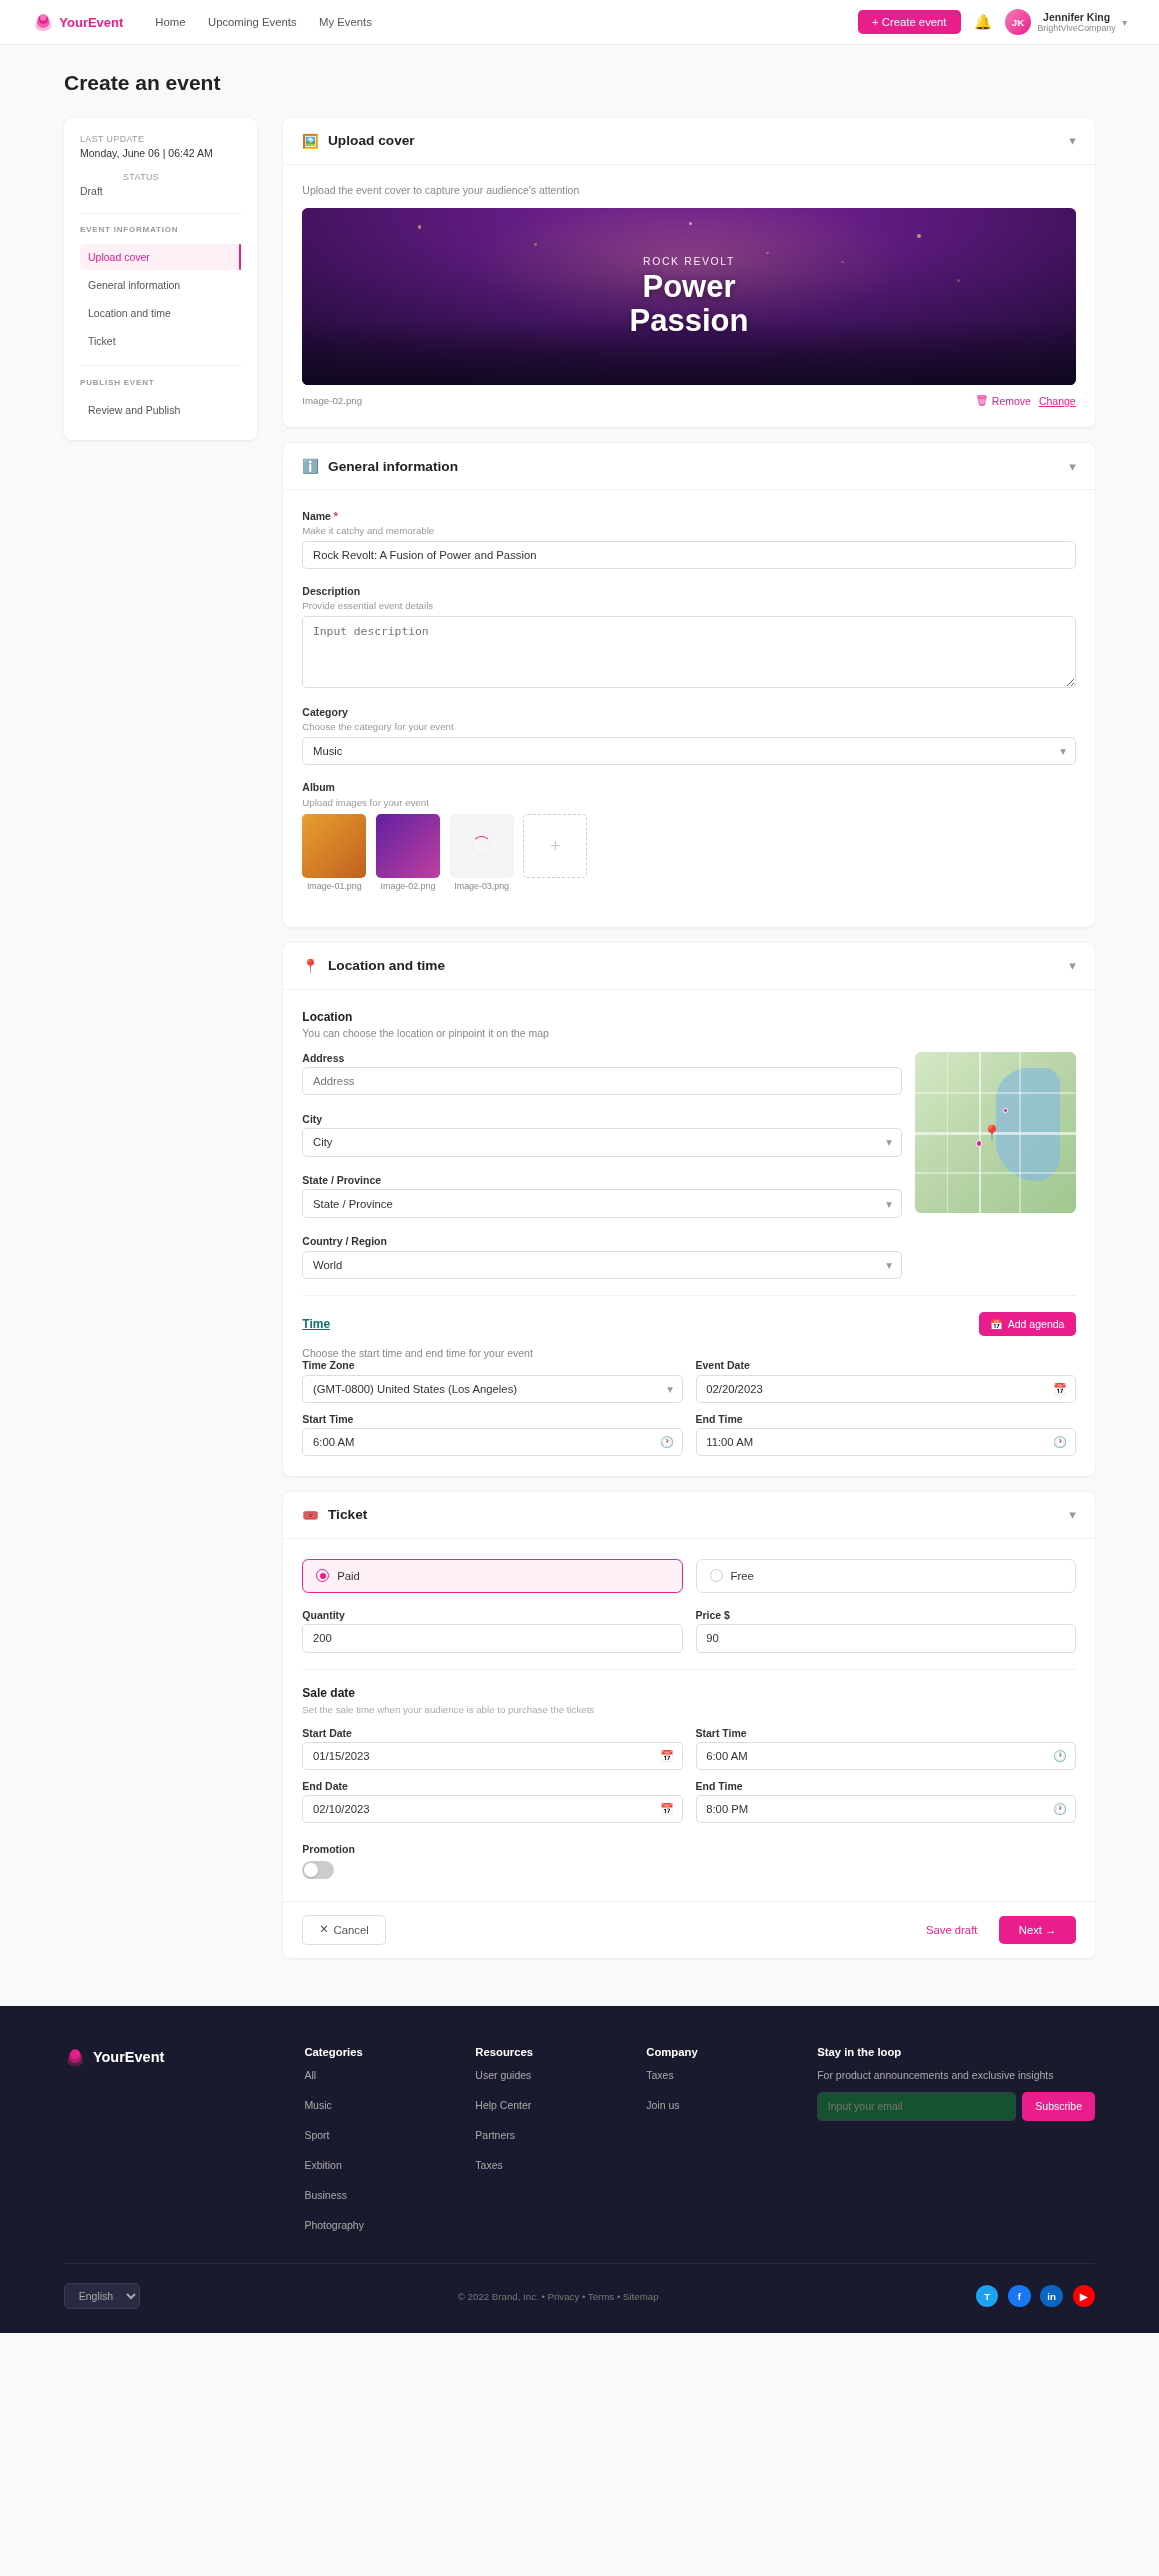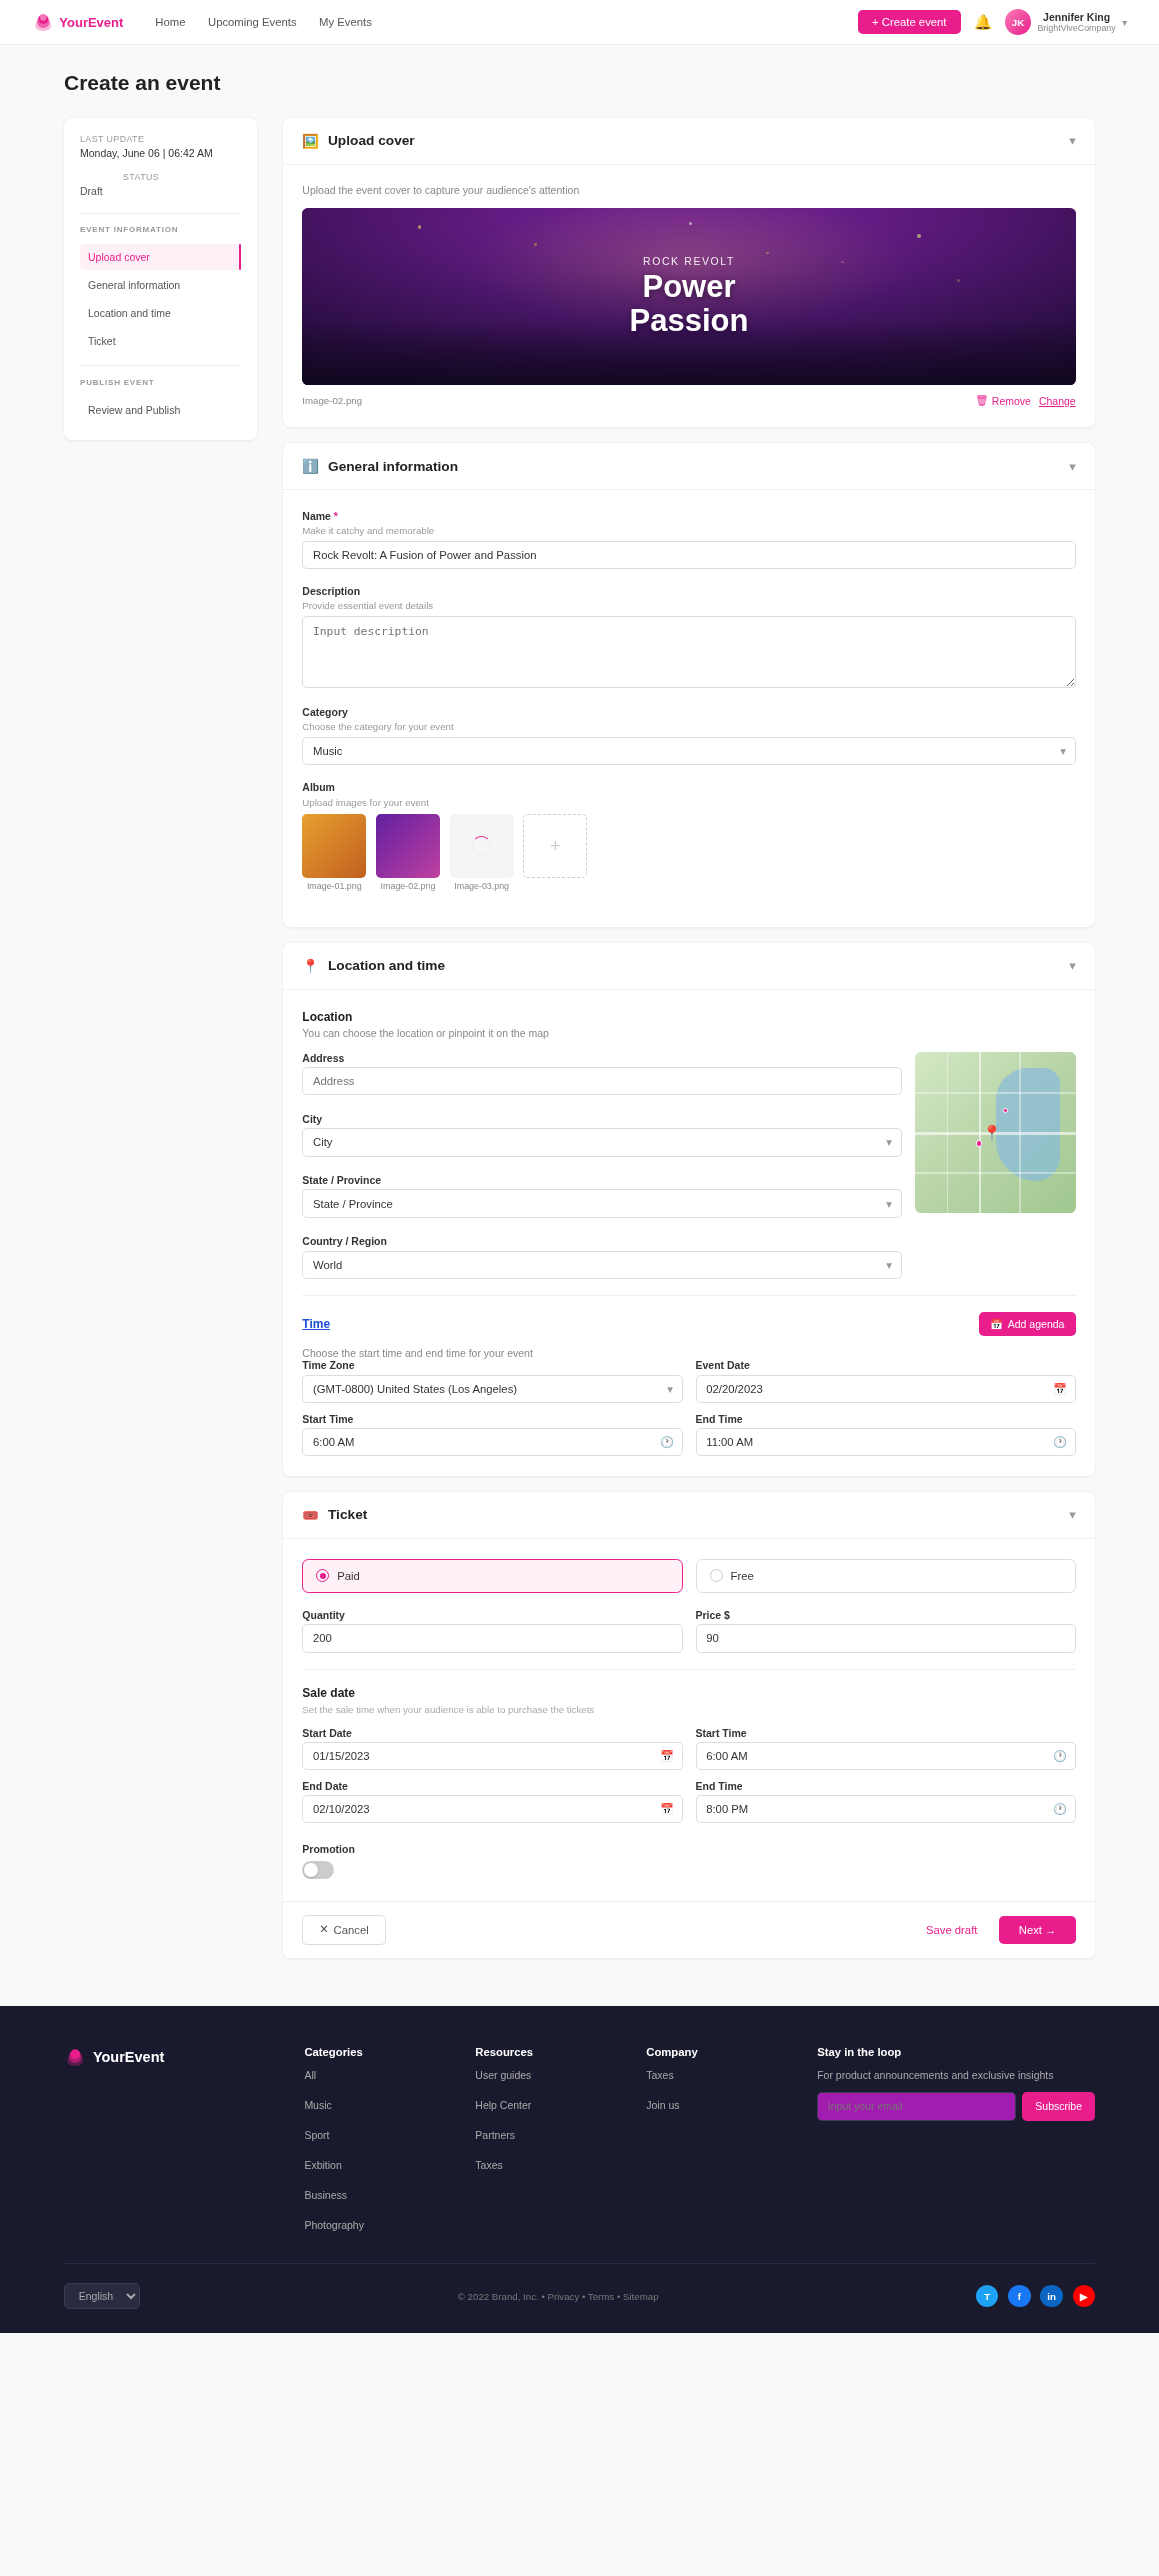--- a/index.html
+++ b/index.html
@@ -91,21 +91,21 @@
     .location-fields { display: flex; flex-direction: column; gap: 9.7px; }
     .map-placeholder { border-radius: 6.4px; overflow: hidden; background: #e0e8d8; height: 161px; position: relative; }
     .map-inner { width: 100%; height: 100%; background: linear-gradient(135deg, #d4e8c4 0%, #b8d4a8 50%, #a0c890 100%); position: relative; }
     .map-water { position: absolute; right: 16px; top: 16px; width: 64px; height: 113px; background: #88bbdd; border-radius: 32px 16px 24px 40px; opacity: 0.7; }
     .map-road1 { position: absolute; left: 0; right: 0; top: 50%; height: 2.4px; background: #fff; opacity: 0.6; }
     .map-road2 { position: absolute; top: 0; bottom: 0; left: 40%; width: 2.4px; background: #fff; opacity: 0.6; }
     .map-pin { position: absolute; top: 45%; left: 42%; color: #e91e8c; font-size: 16px; }
 
     
     .time-header { display: flex; align-items: center; justify-content: space-between; margin-bottom: 11.3px; }
-    .time-title { font-size: 12px; font-weight: 600; color: #1d4ed8; text-decoration: underline; }
+    .time-title { font-size: 12px; font-weight: 600; color: #0f766e; text-decoration: underline; }
     .btn-add-agenda { background: #e91e8c; color: #fff; border: none; padding: 5.6px 11.3px; border-radius: 4.8px; font-size: 10.5px; cursor: pointer; display: flex; align-items: center; gap: 4.8px; }
     .time-grid { display: grid; grid-template-columns: 1fr 1fr; gap: 13px; }
 
     
     .ticket-type-row { display: grid; grid-template-columns: 1fr 1fr; gap: 13px; margin-bottom: 16px; }
     .ticket-option { border: 1.2px solid #ddd; border-radius: 6.4px; padding: 9.7px 13px; display: flex; align-items: center; gap: 8px; cursor: pointer; }
     .ticket-option.active { border-color: #e91e8c; background: #fdf0f6; }
     .radio-dot { width: 13px; height: 13px; border-radius: 50%; border: 1.6px solid #e91e8c; display: flex; align-items: center; justify-content: center; }
     .radio-dot.active::after { content: ''; width: 6.4px; height: 6.4px; border-radius: 50%; background: #e91e8c; display: block; }
     .radio-dot-empty { width: 13px; height: 13px; border-radius: 50%; border: 1.6px solid #ccc; }
@@ -128,21 +128,21 @@
 
     
     footer { background: #1a1a2e; color: #ccc; padding: 40px 64px 24px; margin-top: 0; }
     .footer-top { display: grid; grid-template-columns: 1.5fr 1fr 1fr 1fr 2fr; gap: 32px; margin-bottom: 32px; }
     .footer-logo { display: flex; align-items: center; gap: 6.4px; font-weight: 700; font-size: 14.5px; color: #fff; margin-bottom: 0; }
     .footer-col-title { font-size: 11.3px; font-weight: 600; color: #fff; margin-bottom: 11.3px; }
     .footer-links { list-style: none; display: flex; flex-direction: column; gap: 18px; }
     .footer-links a { color: #aaa; text-decoration: none; font-size: 10.5px; }
     .footer-newsletter-desc { font-size: 10.5px; color: #aaa; margin-bottom: 11.3px; }
     .newsletter-input-row { display: flex; gap: 6.4px; }
-    .newsletter-input { flex: 1; background: #a21caf; border: 0.8px solid #3a3a55; border-radius: 4.8px; padding: 7.2px 9.7px; font-size: 10.5px; color: #ccc; outline: none; }
+    .newsletter-input { flex: 1; background: #14532d; border: 0.8px solid #3a3a55; border-radius: 4.8px; padding: 7.2px 9.7px; font-size: 10.5px; color: #ccc; outline: none; }
     .btn-subscribe { background: #e91e8c; color: #fff; border: none; padding: 7.2px 13px; border-radius: 4.8px; font-size: 10.5px; cursor: pointer; }
     .footer-bottom { display: flex; align-items: center; justify-content: space-between; border-top: 0.8px solid #2a2a40; padding-top: 19.3px; }
     .footer-lang { background: #2a2a40; border: 0.8px solid #3a3a55; color: #aaa; padding: 4.8px 9.7px; border-radius: 4.8px; font-size: 10.5px; cursor: pointer; }
     .footer-copy { font-size: 9.7px; color: #777; }
     .footer-social { display: flex; gap: 9.7px; }
     .social-icon { width: 22.5px; height: 22.5px; border-radius: 50%; display: flex; align-items: center; justify-content: center; font-size: 9.7px; font-weight: 700; cursor: pointer; }
     .social-twitter { background: #1da1f2; color: #fff; }
     .social-facebook { background: #1877f2; color: #fff; }
     .social-linkedin { background: #0a66c2; color: #fff; }
     .social-youtube { background: #ff0000; color: #fff; }

